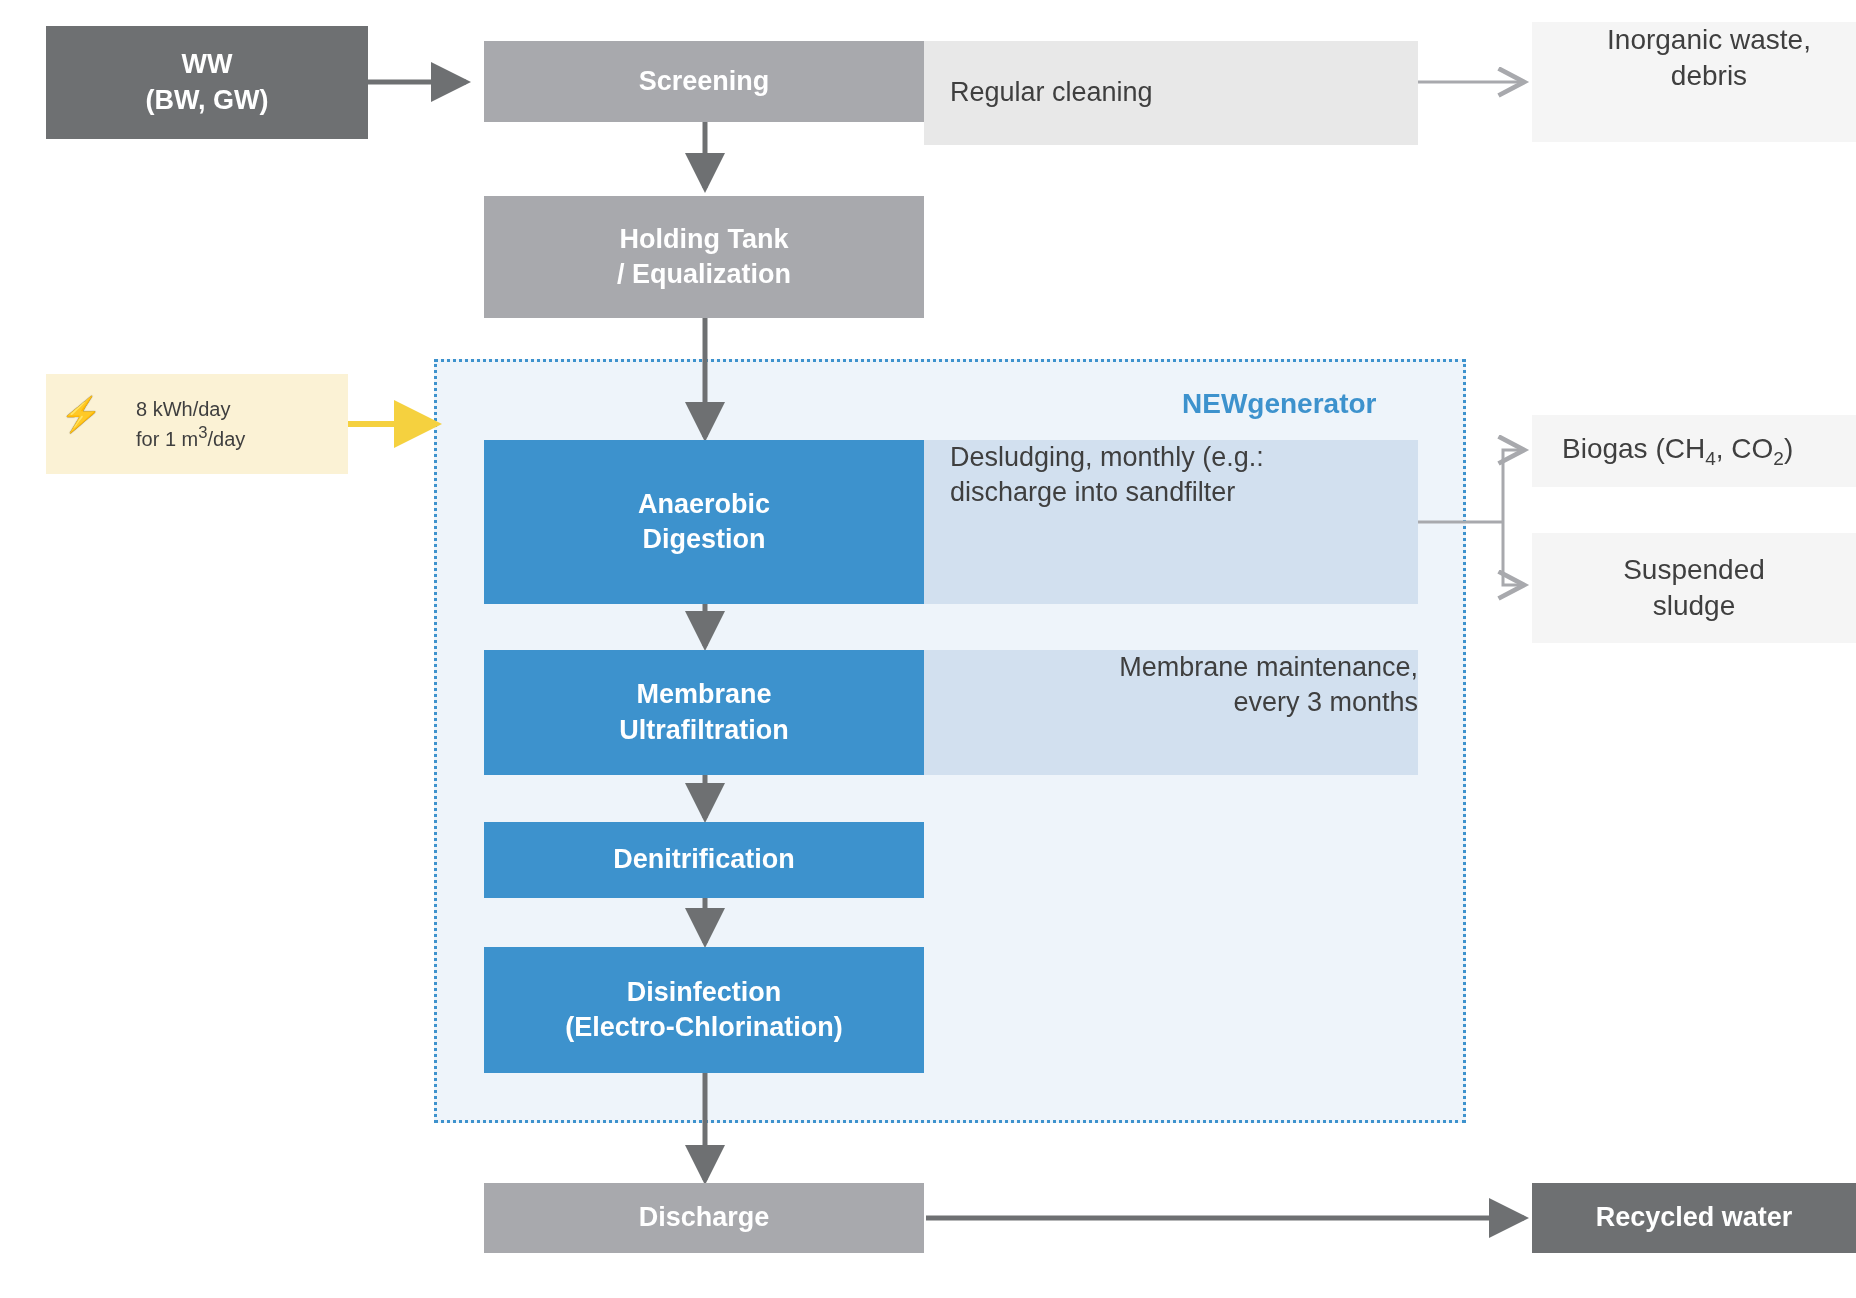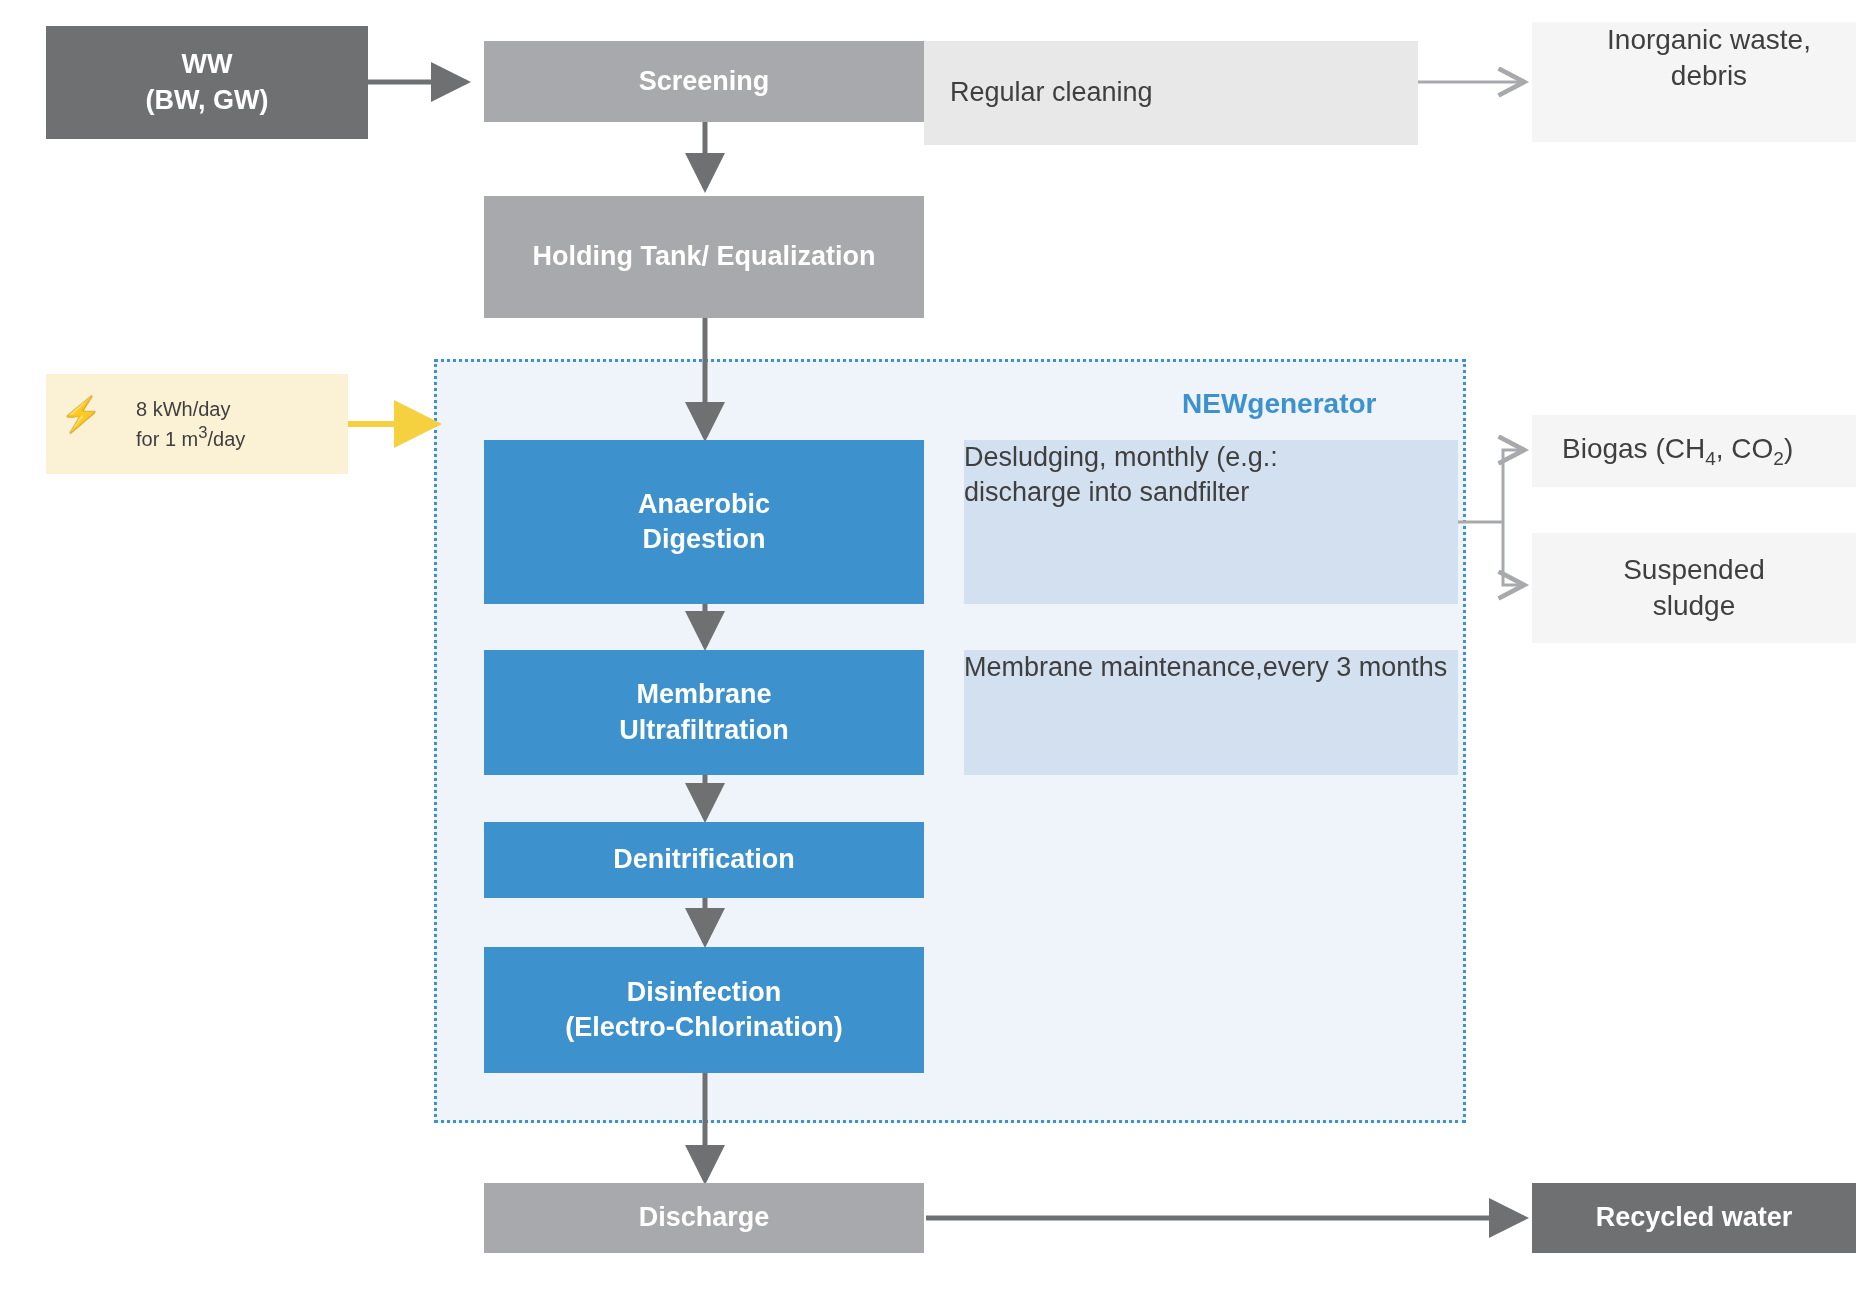--- a/index.html
+++ b/index.html
@@ -53,22 +53,22 @@
     justify-content: flex-start;
     text-align: left;
     padding-left: 26px;
   }
   .note-blue {
     background: #d2e0ef;
     color: #3f3f3f;
     font-size: 27px;
     justify-content: flex-start;
     text-align: left;
+    padding-left: 26px;
     align-items: center;
-    margin-left: 40px;
   }
   .out-box {
     background: #f5f5f5;
     color: #3f3f3f;
     font-size: 28px;
   }
   .out-box-left {
     justify-content: flex-start;
     text-align: left;
     padding-left: 30px;
@@ -169,21 +169,21 @@
 
   <div class="box note-gray" style="left:924px; top:41px; width:494px; height:104px;">
     <span>Regular cleaning</span>
   </div>
 
   <div class="box out-box out-box-left" style="left:1532px; top:22px; width:324px; height:120px; flex-direction:column; align-items:center;">
     <span>Inorganic waste,</span>
     <span>debris</span>
   </div>
 
-  <div class="box mid-box" style="left:484px; top:196px; width:440px; height:122px; flex-direction:row;">
+  <div class="box mid-box" style="left:484px; top:196px; width:440px; height:122px; flex-direction:column;">
     <span>Holding Tank</span>
     <span>/ Equalization</span>
   </div>
 
   <div class="box energy-box" style="left:46px; top:374px; width:302px; height:100px; flex-direction:column; align-items:flex-start; justify-content:center;">
     <span class="energy-text">8 kWh/day</span>
     <span class="energy-text"><span>for 1 m</span><sup>3</sup><span>/day</span></span>
   </div>
   <div class="bolt" style="left:60px; top:397px; color:#f5d13f; text-shadow:0 0 1px #4a4a4a;">⚡</div>
 
@@ -204,21 +204,21 @@
   <div class="box out-box" style="left:1532px; top:533px; width:324px; height:110px; flex-direction:column;">
     <span>Suspended</span>
     <span>sludge</span>
   </div>
 
   <div class="box blue-box" style="left:484px; top:650px; width:440px; height:125px; flex-direction:column;">
     <span>Membrane</span>
     <span>Ultrafiltration</span>
   </div>
 
-  <div class="box note-blue" style="left:924px; top:650px; width:494px; height:125px; align-items:flex-start;">
+  <div class="box note-blue" style="left:924px; top:650px; width:494px; height:125px; flex-direction:column; align-items:flex-end;">
     <span>Membrane maintenance,</span>
     <span>every 3 months</span>
   </div>
 
   <div class="box blue-box" style="left:484px; top:947px; width:440px; height:126px; flex-direction:column;">
     <span>Disinfection</span>
     <span>(Electro-Chlorination)</span>
   </div>
 
   <div class="box blue-box" style="left:484px; top:822px; width:440px; height:76px;">

